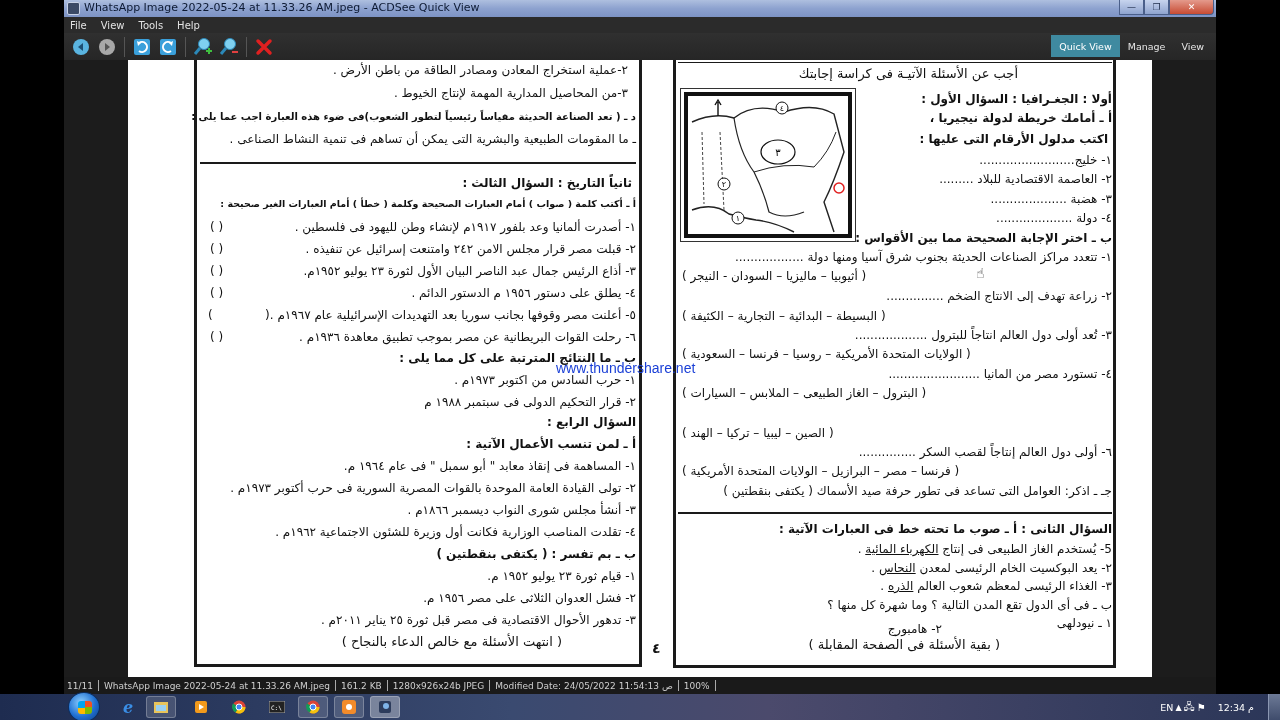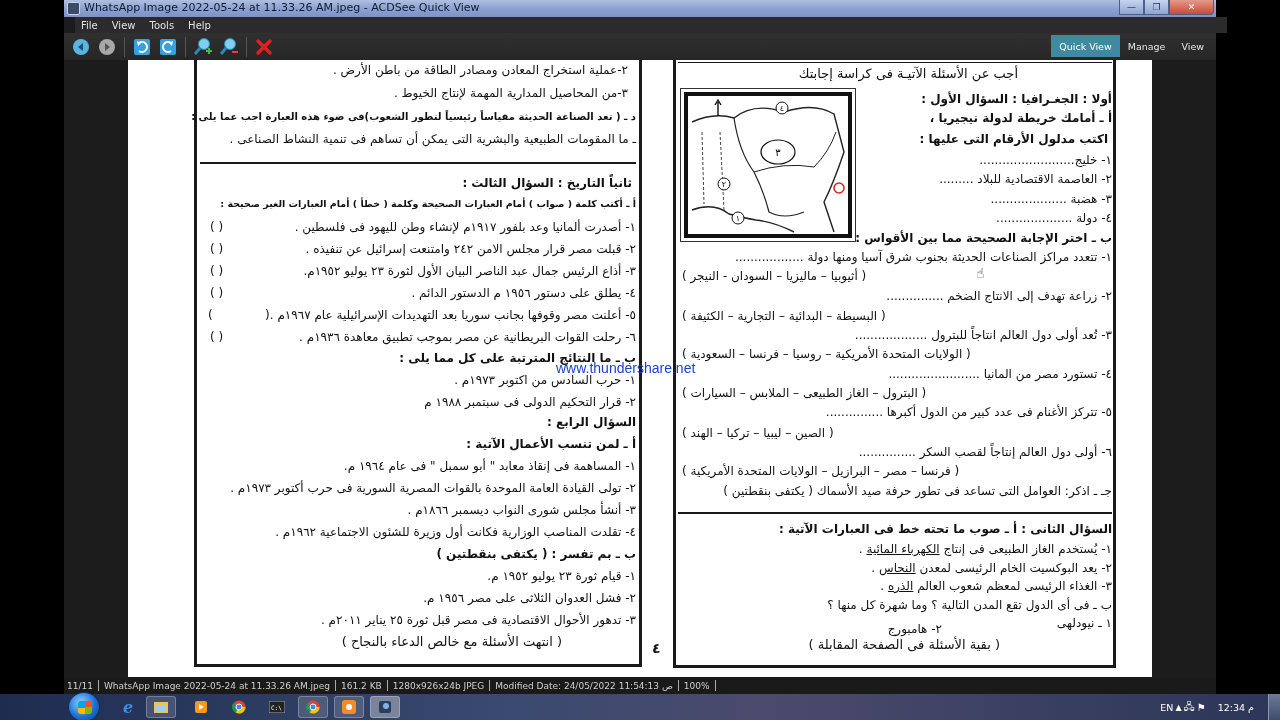--- a/index.html
+++ b/index.html
@@ -10,21 +10,21 @@
   #window { position: absolute; left: 64px; top: 0; width: 1152px; height: 694px; background: #1c1c1c; }
   #titlebar { position: absolute; left: 0; top: 0; width: 100%; height: 17px;
     background: linear-gradient(to bottom, #aebfdf, #8da2cf 50%, #7d93c4); }
   #titlebar .app-icon { position: absolute; left: 3px; top: 2px; width: 13px; height: 13px; background: #3b4a66; border-radius: 2px; border: 1px solid #c8d2e6; }
   #titlebar .title { position: absolute; left: 20px; top: 1px; font-size: 11px; color: #0d1a33; white-space: nowrap; }
   .winbtns { position: absolute; right: 2px; top: 0; height: 15px; display: flex; }
   .winbtn { height: 15px; border: 1px solid #4a5f8a; border-top: none; display: flex; align-items: center; justify-content: center; font-size: 9px; color: #fff; }
   .winbtn.min, .winbtn.max { width: 25px; background: linear-gradient(#c7d4ee, #8fa4cf); color: #1c2a48; }
   .winbtn.close { width: 45px; background: linear-gradient(#e49a8c, #c74b33); border-bottom-right-radius: 4px; font-weight: bold; }
 
-  #menubar { position: absolute; left: 0; top: 17px; width: 100%; height: 16px; background: #2b2b2b; display: flex; align-items: center; padding-left: 6px; margin-left: 11px; }
+  #menubar { position: absolute; left: 0; top: 17px; width: 100%; height: 16px; background: #2b2b2b; display: flex; align-items: center; padding-left: 6px; }
   #menubar .mi { color: #e2e2e2; font-size: 10px; margin-right: 14px; }
 
   #toolbar { position: absolute; left: 0; top: 33px; width: 100%; height: 27px; background: linear-gradient(#303030, #262626); display: flex; align-items: center; padding-left: 4px; }
   .tb { width: 20px; height: 20px; margin: 0 3px; display: flex; align-items: center; justify-content: center; }
   .tb.circle { border-radius: 50%; }
   .tb-sep { width: 1px; height: 20px; background: #555; margin: 0 4px; }
   .mode-tabs { position: absolute; right: 4px; top: 2px; display: flex; height: 22px; }
   .mode-tab { color: #e6e6e6; font-size: 9.5px; padding: 0 8px; display: flex; align-items: center; }
   .mode-tab.active { background: #3f8aa0; color: #fff; }
 
@@ -220,29 +220,28 @@
 
           <div class="line b" style="right:0; top:171px;">ب ـ اختر الإجابة الصحيحة مما بين الأقواس :</div>
           <div class="line" style="right:0; top:190px;">١- تتعدد مراكز الصناعات الحديثة بجنوب شرق آسيا ومنها دولة ..................</div>
           <div class="line" style="left:4px; top:209px;">( أثيوبيا – ماليزيا – السودان - النيجر )</div>
           <div class="line" style="right:0; top:229px;">٢- زراعة تهدف إلى الانتاج الضخم ...............</div>
           <div class="line" style="left:4px; top:249px;">( البسيطة – البدائية – التجارية – الكثيفة  )</div>
           <div class="line" style="right:0; top:268px;">٣- تُعد أولى دول العالم انتاجاً للبترول ...................</div>
           <div class="line" style="left:4px; top:287px;">( الولايات المتحدة الأمريكية – روسيا – فرنسا – السعودية )</div>
           <div class="line" style="right:0; top:307px;">٤- تستورد مصر من المانيا ........................</div>
           <div class="line" style="left:4px; top:326px;">(  البترول – الغاز الطبيعى – الملابس – السيارات )</div>
-          <div class="line" style="right:0; top:345px;">٥- تتركز الأغنام فى عدد كبير من الدول أكبرها ...............</div>
           <div class="line" style="left:4px; top:366px;">( الصين – ليبيا – تركيا – الهند  )</div>
           <div class="line" style="right:0; top:385px;">٦- أولى دول العالم إنتاجاً لقصب السكر ...............</div>
           <div class="line" style="right:0; top:424px;">جـ ـ اذكر: العوامل التى تساعد فى تطور حرفة صيد الأسماك ( يكتفى بنقطتين )</div>
           <div class="line" style="left:4px; top:404px;">( فرنسا – مصر – البرازيل – الولايات المتحدة الأمريكية )</div>
           <div class="hr" style="left:0; right:0; top:452px;"></div>
 
           <div class="line b" style="right:0; top:462px;">السؤال الثانى : أ ـ  صوب ما تحته خط فى العبارات الآتية :</div>
-          <div class="line" style="right:0; top:482px;"><span>١- يُستخدم الغاز الطبيعى فى إنتاج </span><span class="ul">الكهرباء المائية</span><span> .</span></div>
+          <div class="line" style="right:0; top:482px;"><span>5- يُستخدم الغاز الطبيعى فى إنتاج </span><span class="ul">الكهرباء المائية</span><span> .</span></div>
           <div class="line" style="right:0; top:501px;"><span>٢- يعد البوكسيت الخام الرئيسى لمعدن </span><span class="ul">النحاس</span><span> .</span></div>
           <div class="line" style="right:0; top:519px;"><span>٣- الغذاء الرئيسى لمعظم شعوب العالم </span><span class="ul">الذره</span><span> .</span></div>
           <div class="line" style="right:0; top:538px;">ب ـ فى أى الدول تقع المدن التالية ؟ وما شهرة كل منها ؟</div>
           <div class="line" style="right:0; top:556px;">١ ـ نيودلهى</div>
           <div class="line" style="right:170px; top:562px;">٢- هامبورج</div>
           <div class="line" style="right:112px; top:578px; font-size:13px;">( بقية الأسئلة فى الصفحة المقابلة )</div>
         </div>
 
         <div class="watermark" style="left:428px; top:300px;">www.thundershare.net</div>
         <div style="position:absolute; left:848px; top:205px; font-size:14px; color:#333;">☝</div>

